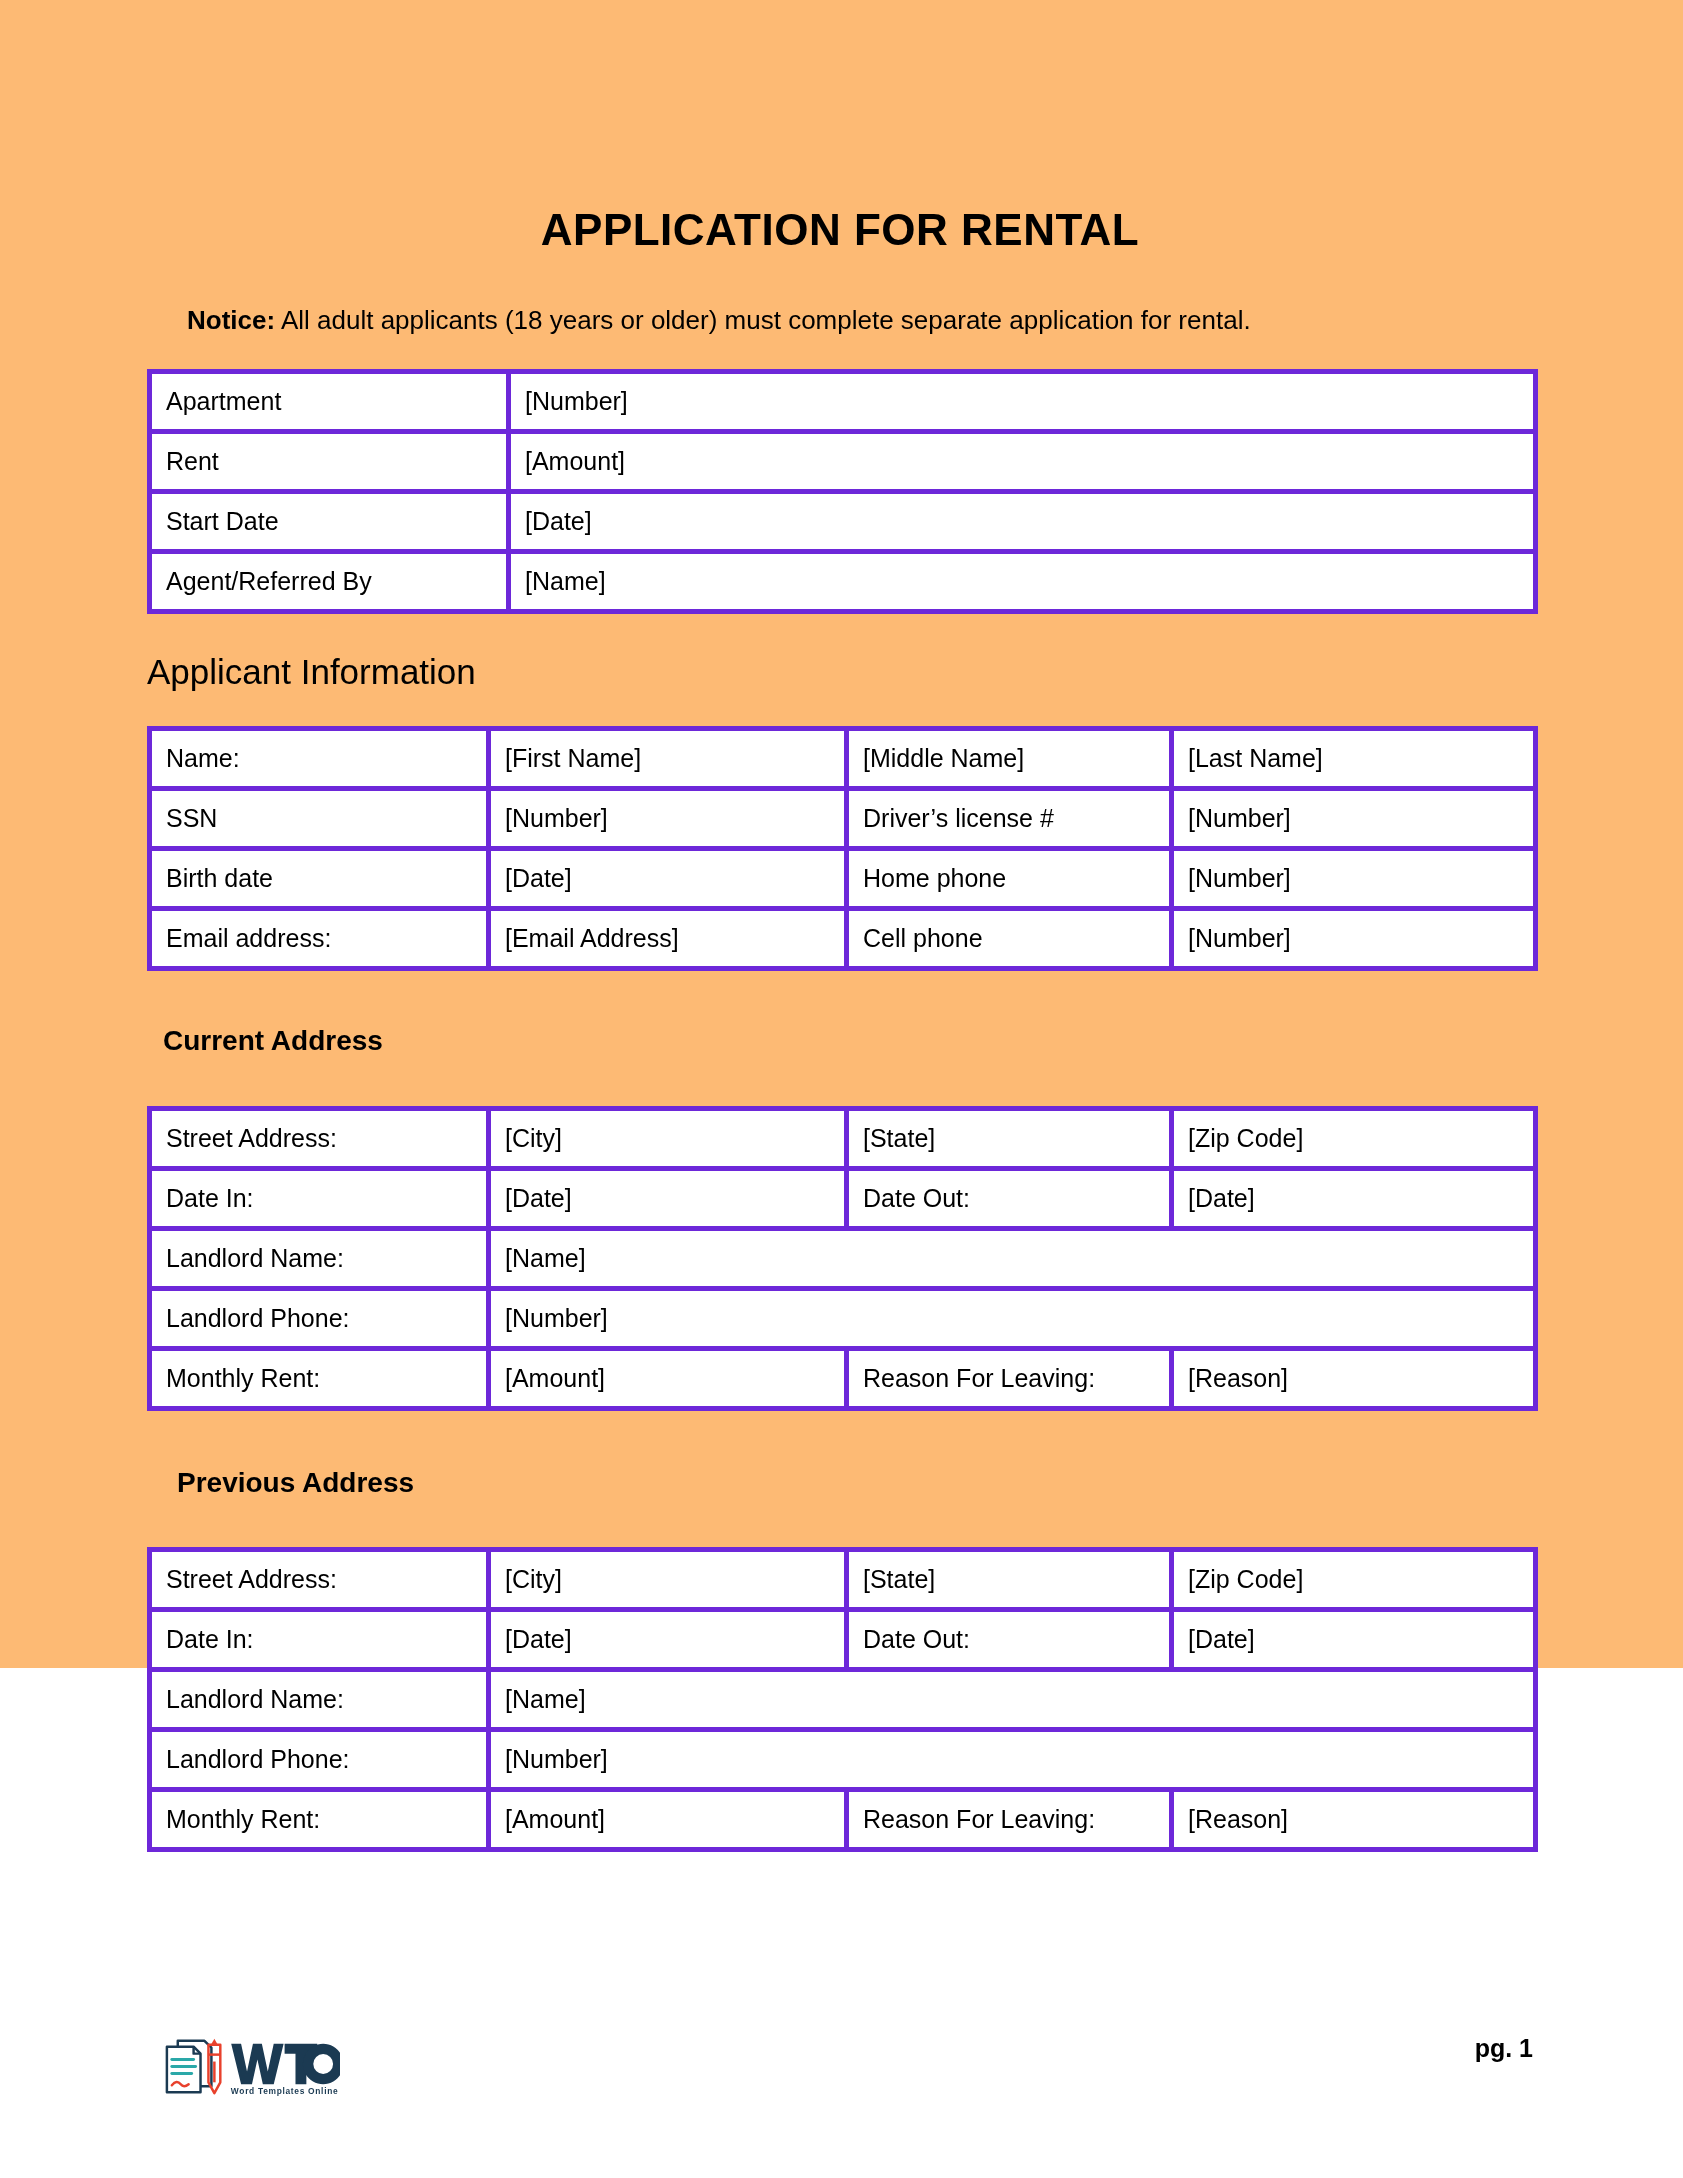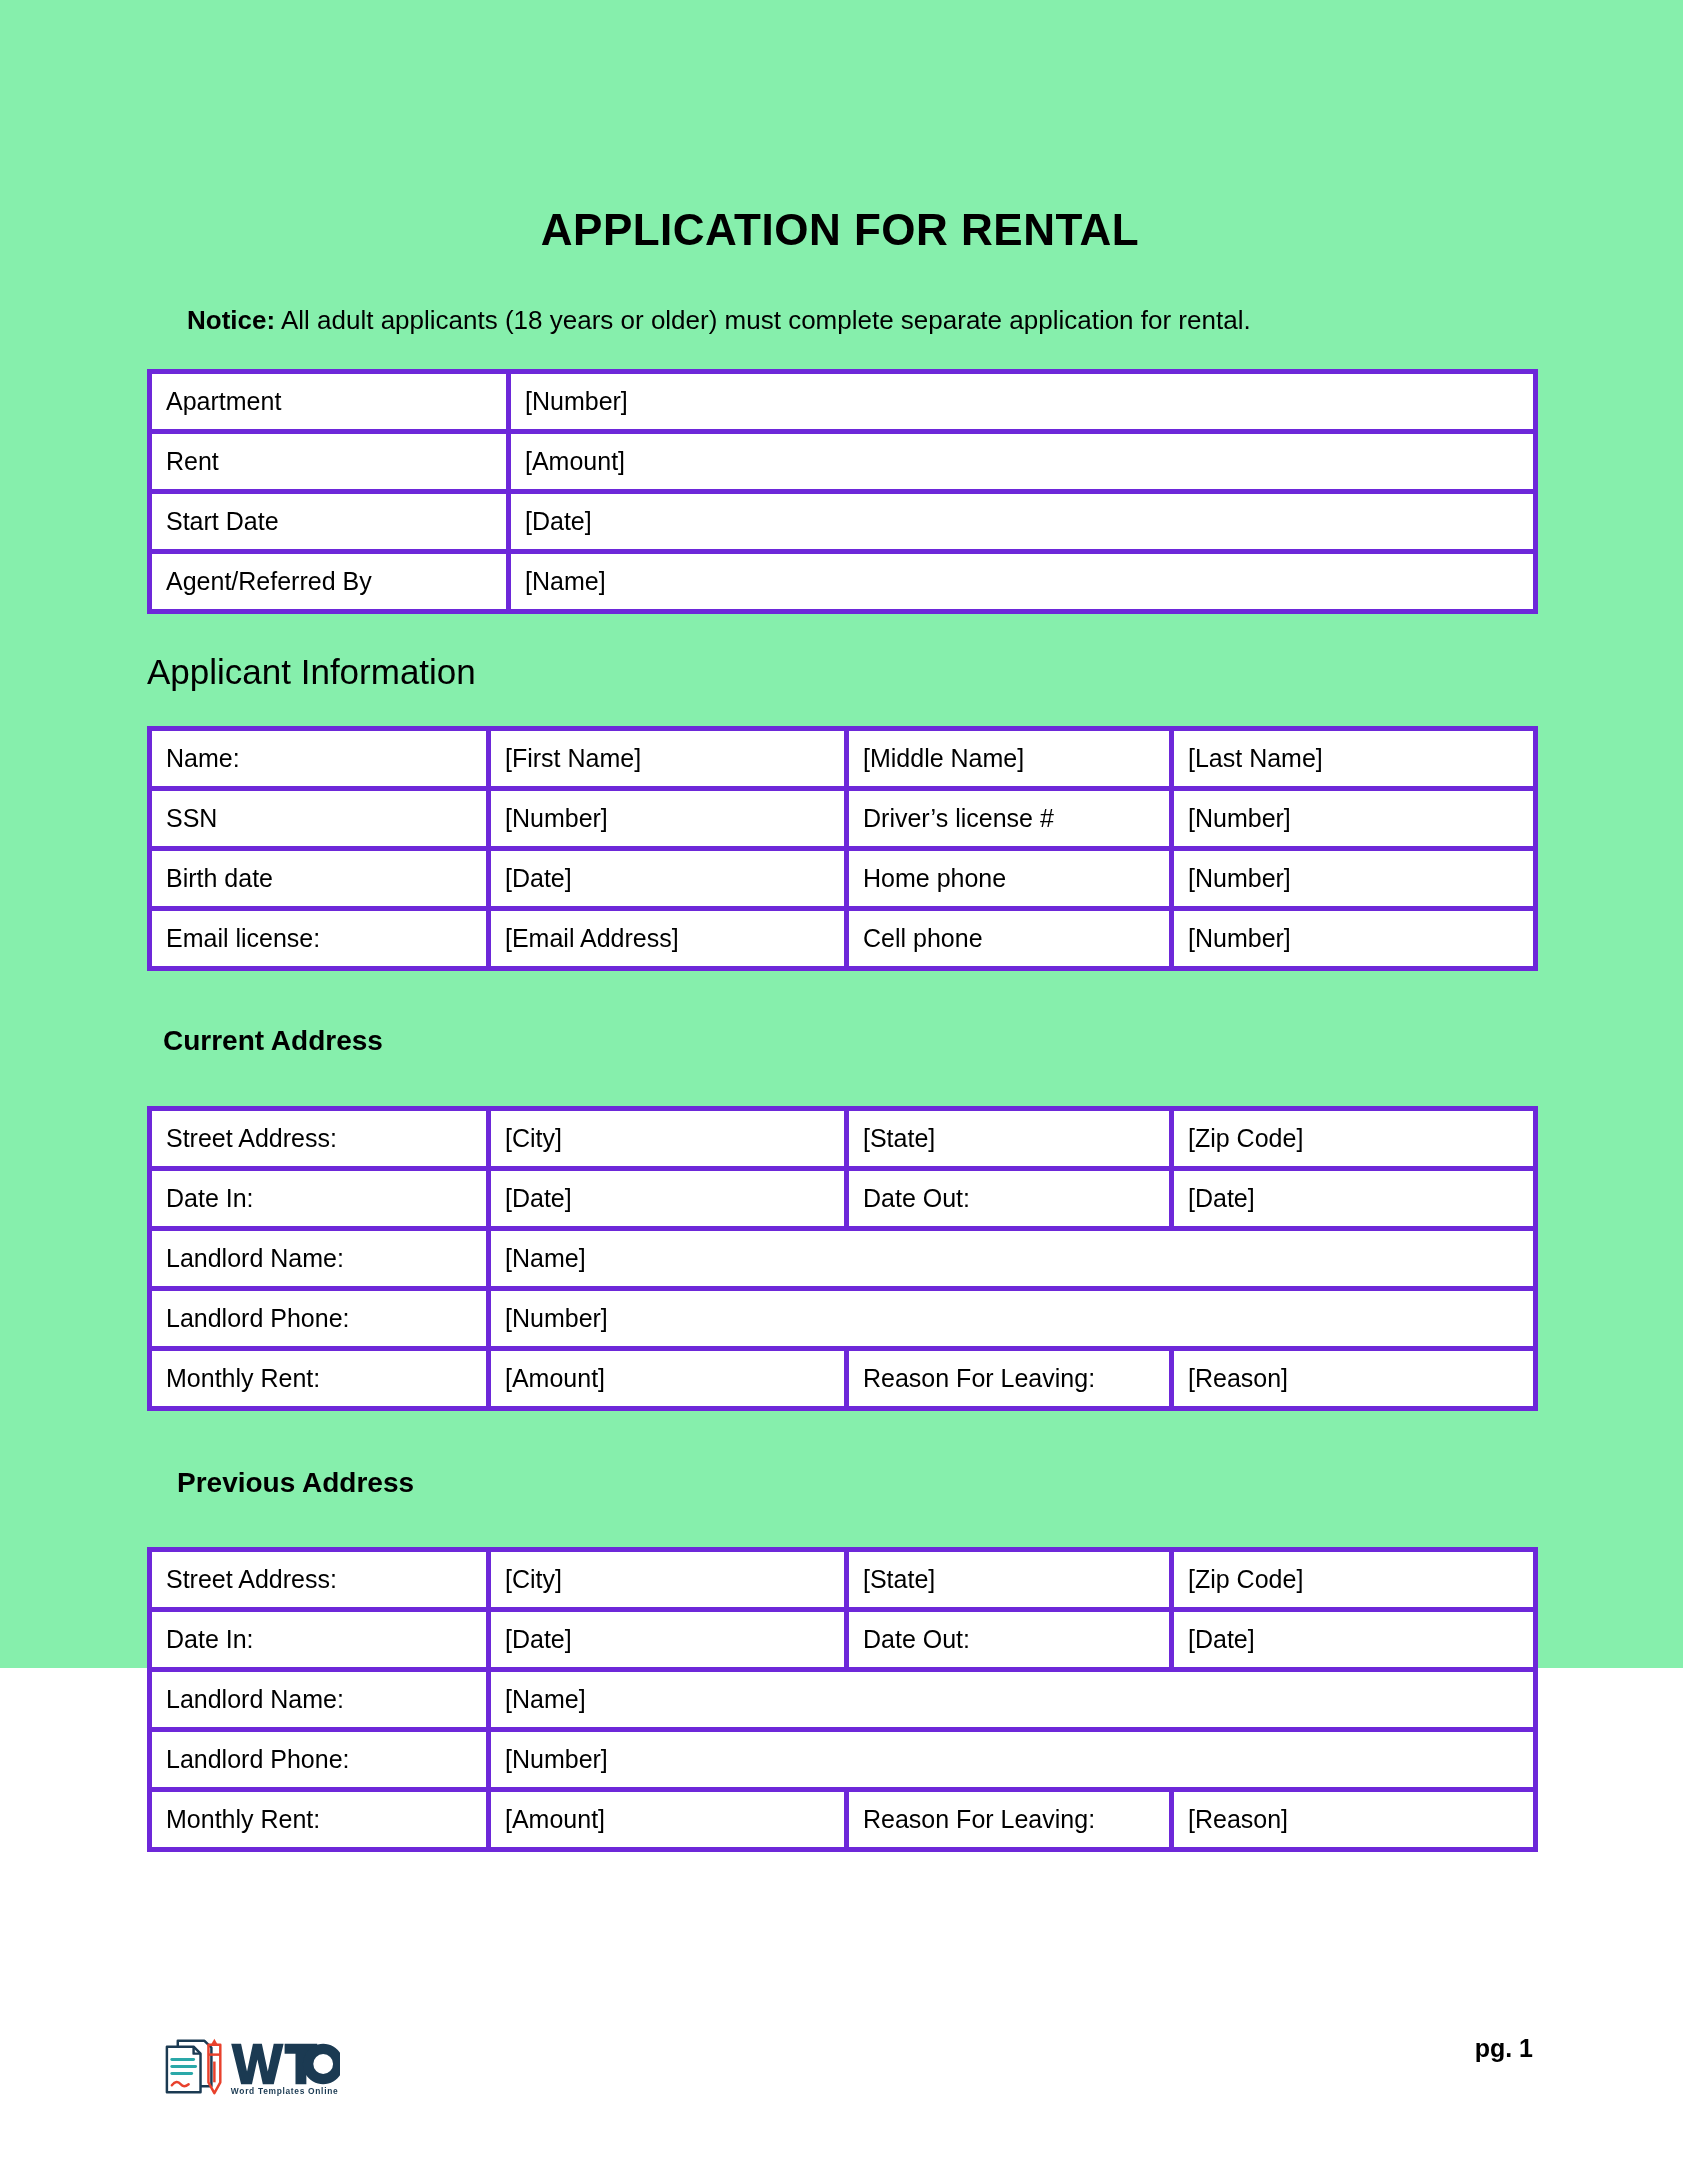--- a/index.html
+++ b/index.html
@@ -13,21 +13,21 @@
     font-family: "Liberation Sans", sans-serif;
     color: #000000;
     position: relative;
     overflow: hidden;
   }
   .page {
     position: absolute;
     left: 0; top: 0;
     width: 1683px;
     height: 1668px;
-    background: #86efac;
+    background: #fdba74;
   }
   .content {
     position: absolute;
     left: 147px;
     top: 0;
     width: 1386px;
   }
 
   
   .doc-title {
@@ -178,21 +178,21 @@
           <td>Driver’s license #</td>
           <td>[Number]</td>
         </tr>
         <tr>
           <td>Birth date</td>
           <td>[Date]</td>
           <td>Home phone</td>
           <td>[Number]</td>
         </tr>
         <tr>
-          <td>Email license:</td>
+          <td>Email address:</td>
           <td>[Email Address]</td>
           <td>Cell phone</td>
           <td>[Number]</td>
         </tr>
       </tbody>
     </table>
 
     <div style="height:38px"></div>
     <h2 class="h-minor">Current Address</h2>
     <div style="height:33px"></div>

